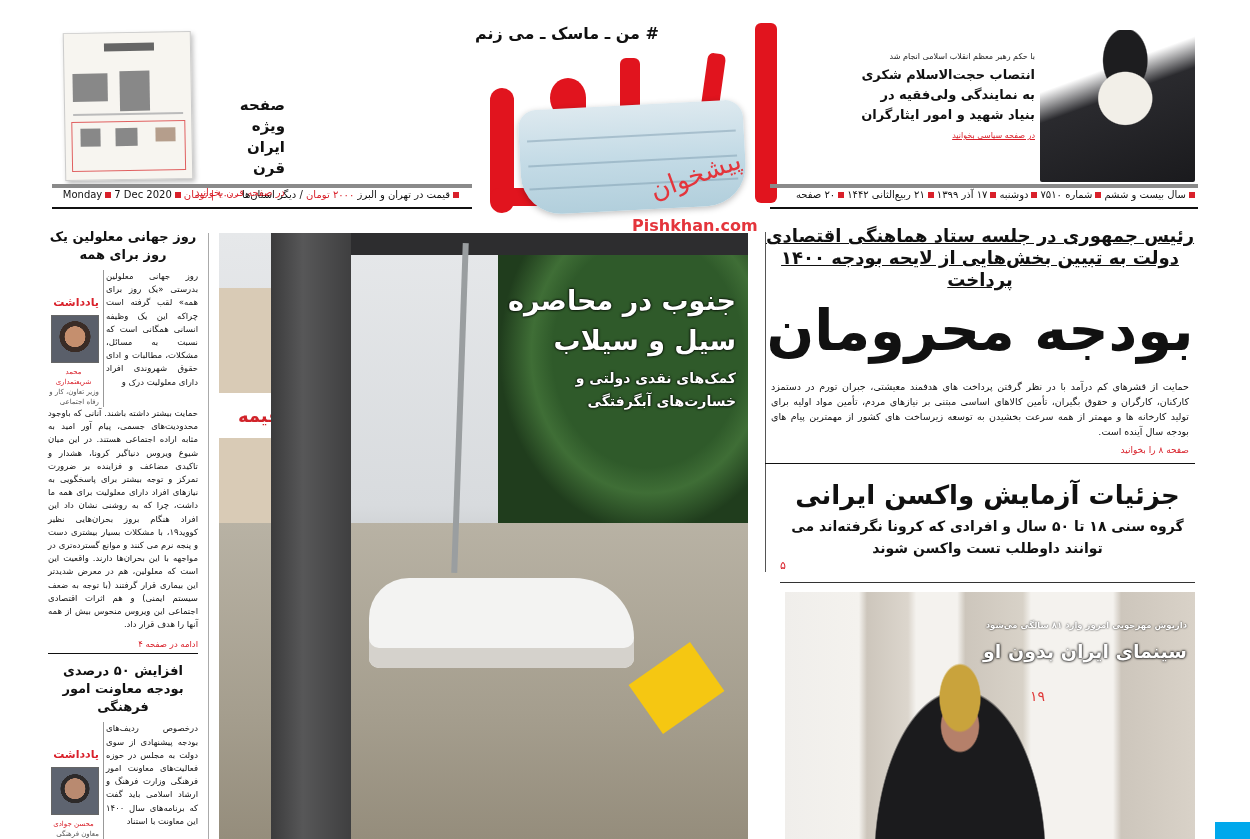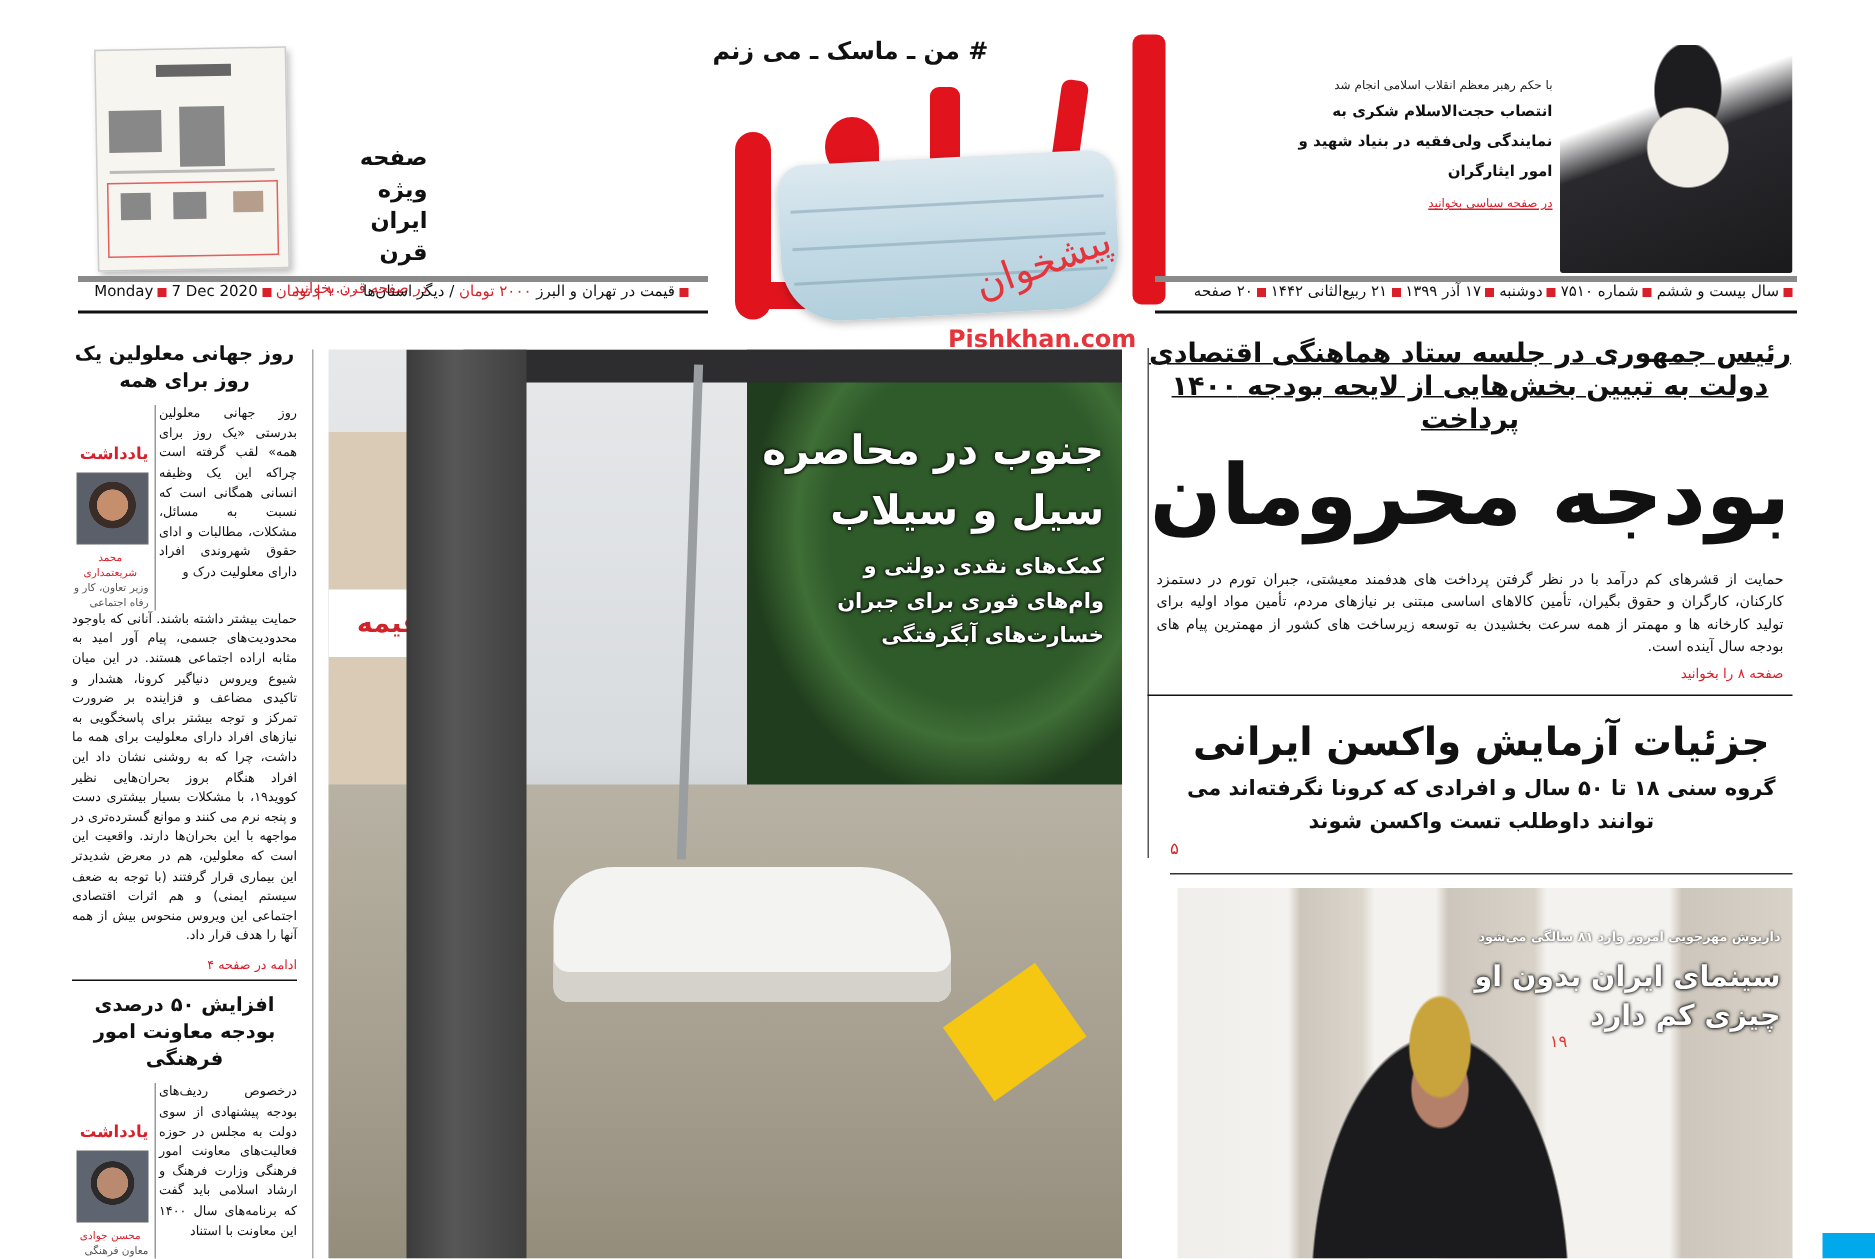--- a/index.html
+++ b/index.html
@@ -15,21 +15,21 @@
     #mask { left: 520px; top: 105px; width: 225px; height: 105px; background: linear-gradient(180deg,#dde9ef 0%,#c4dbe6 50%,#b2cfdc 100%); border-radius: 18px 18px 40px 40px; box-shadow: 0 2px 6px rgba(0,0,0,.25); transform: rotate(-3deg); }
     #mask .pleat { position: absolute; left: 8px; right: 8px; height: 2px; background: rgba(120,150,170,.45); }
     #hashtag { left: 475px; top: 24px; font-size: 16px; font-weight: bold; white-space: nowrap; }
     #watermark-fa { left: 648px; top: 160px; font-size: 26px; color: #e4353c; font-family: "DejaVu Serif", serif; transform: rotate(-20deg); }
     #watermark-en { left: 632px; top: 216px; font-size: 16px; font-weight: bold; color: #e4353c; direction: ltr; }
 
     
     #leader-photo { left: 1040px; top: 30px; width: 155px; height: 152px; background: radial-gradient(ellipse at 55% 45%, #f2efe8 0 22%, transparent 23%), radial-gradient(ellipse at 55% 20%, #1d1d1f 0 18%, transparent 19%), linear-gradient(160deg,#fff 0%,#fff 30%,#2a2a2e 45%,#1a1a1d 100%); border-radius: 2px; }
     #top-right { left: 850px; top: 52px; width: 185px; text-align: right; }
     #top-right .kicker { font-size: 8px; color: #222; }
-    #top-right .title { font-size: 10px; font-weight: bold; line-height: 20px; margin-top: 4px; }
+    #top-right .title { font-size: 13px; font-weight: bold; line-height: 20px; margin-top: 4px; }
     #top-right .link { font-size: 8px; color: #d9202a; margin-top: 6px; text-decoration: underline; }
 
     
     #mini-paper { left: 64px; top: 32px; width: 128px; height: 148px; background: #f7f5f0; border: 1px solid #ccc; box-shadow: 2px 3px 5px rgba(0,0,0,.25); transform: rotate(-1deg); overflow: hidden; }
     #mini-paper .ln { position: absolute; height: 2px; background: #bbb; }
     #mini-paper .img { position: absolute; background: #888; }
     #top-left { left: 210px; top: 95px; width: 75px; text-align: right; }
     #top-left .title { font-size: 15px; font-weight: bold; line-height: 21px; }
     #top-left .link { font-size: 10px; color: #d9202a; margin-top: 8px; white-space: nowrap; }
 
@@ -51,21 +51,21 @@
     #vaccine .headline { font-size: 26px; font-weight: bold; line-height: 40px; }
     #vaccine .sub { font-size: 14px; font-weight: bold; line-height: 22px; }
     #vaccine .page { font-size: 11px; color: #d9202a; text-align: left; }
     #vaccine .rule { height: 1px; background: #333; margin-top: 10px; }
 
     
     #cinema { left: 785px; top: 592px; width: 410px; height: 247px; overflow: hidden; background: linear-gradient(90deg,#f0eeeb 0%,#f4f2ee 18%,#cdc6bc 20%,#dcd6cd 30%,#f4f2ee 32%,#f4f2ee 42%,#cdc6bc 44%,#d8d2c8 58%,#f4f2ee 60%,#f4f2ee 80%,#cdc6bc 82%,#d9d2c8 100%); }
     #cinema .person { position: absolute; left: 75px; top: 70px; width: 200px; height: 200px; background: radial-gradient(ellipse at 50% 18%, #c9a33c 0 14%, transparent 15%), radial-gradient(ellipse at 50% 32%, #b5806a 0 13%, transparent 14%), radial-gradient(ellipse at 50% 100%, #1b1b1d 0 60%, transparent 61%); }
     #cinema .kicker { position: absolute; right: 8px; top: 28px; font-size: 8.5px; font-weight: bold; color: #fff; text-shadow: 0 0 2px #000; }
     #cinema .title { position: absolute; right: 8px; top: 46px; font-size: 19px; font-weight: bold; line-height: 26px; color: #fff; text-shadow: 0 0 3px #000, 0 0 2px #000; text-align: right; }
-    #cinema .page { position: absolute; right: 150px; top: 96px; font-size: 11px; color: #e03a3a; }
+    #cinema .page { position: absolute; right: 150px; top: 96px; font-size: 14px; color: #e03a3a; }
 
     
     #flood { left: 219px; top: 233px; width: 529px; height: 606px; overflow: hidden; background: linear-gradient(180deg,#e6e8ea 0%,#d8dbde 45%,#b9bcbd 60%,#9fa3a3 100%); }
     #flood .trees { position: absolute; right: 0; top: 0; width: 250px; height: 300px; background: radial-gradient(ellipse at 60% 40%, #2f5a2a 0 45%, #3f6e36 55%, transparent 70%), #203d1d; }
     #flood .bldg { position: absolute; left: 0; top: 55px; width: 70px; height: 260px; background: #d9cbb6; }
     #flood .shop { position: absolute; left: 0; top: 160px; width: 65px; height: 45px; background: #fff; color: #d1232a; font-size: 18px; font-weight: bold; text-align: right; padding-right: 4px; line-height: 45px; }
     #flood .pillar { position: absolute; left: 52px; top: 0; width: 80px; height: 606px; background: linear-gradient(90deg,#3b3b3c,#575758 40%,#3f3f40); }
     #flood .pole { position: absolute; left: 238px; top: 10px; width: 6px; height: 330px; background: #9a9ea0; transform: rotate(2deg); }
     #flood .roof { position: absolute; left: 90px; top: 0; width: 440px; height: 22px; background: #2d2d2f; }
     #flood .water { position: absolute; left: 0; right: 0; top: 290px; bottom: 0; background: linear-gradient(180deg,#b8b2a4 0%,#a59e8e 60%,#958d7c 100%); }
@@ -177,40 +177,38 @@
   <div class="sub">گروه سنی ۱۸ تا ۵۰ سال و افرادی که کرونا نگرفته‌اند می توانند داوطلب تست واکسن شوند</div>
   <div class="page">۵</div>
   <div class="rule"></div>
 </div>
 
 <div id="cinema" class="abs">
   <div class="person"></div>
   <div class="kicker">داریوش مهرجویی امروز وارد ۸۱ سالگی می‌شود</div>
   <div class="title">
     <div>سینمای ایران بدون او</div>
-    <div>چیزی کم دارد</div>
   </div>
   <div class="page">۱۹</div>
 </div>
 
 <div id="flood" class="abs">
   <div class="bldg"></div>
   <div class="shop">قیمه</div>
   <div class="trees"></div>
   <div class="water"></div>
   <div class="roof"></div>
   <div class="pillar"></div>
   <div class="pole"></div>
   <div class="car"></div>
   <div class="sign"></div>
   <div class="caption">
     <div class="h">جنوب در محاصره</div>
     <div class="h">سیل و سیلاب</div>
     <div class="s">کمک‌های نقدی دولتی و</div>
-    <div class="s" style="margin-top:0">وام‌های فوری برای جبران</div>
     <div class="s" style="margin-top:0">خسارت‌های آبگرفتگی</div>
   </div>
 </div>
 <div class="abs vsep" style="left:208px;top:233px;height:606px;background:#aaa;"></div>
 
 <div id="leftcol" class="abs">
   <div class="lc-head">روز جهانی معلولین یک روز برای همه</div>
   <div class="lc-row">
     <div class="lc-text">روز جهانی معلولین بدرستی «یک روز برای همه» لقب گرفته است چراکه این یک وظیفه انسانی همگانی است که نسبت به مسائل، مشکلات، مطالبات و ادای حقوق شهروندی افراد دارای معلولیت درک و</div>
     <div class="lc-side">

